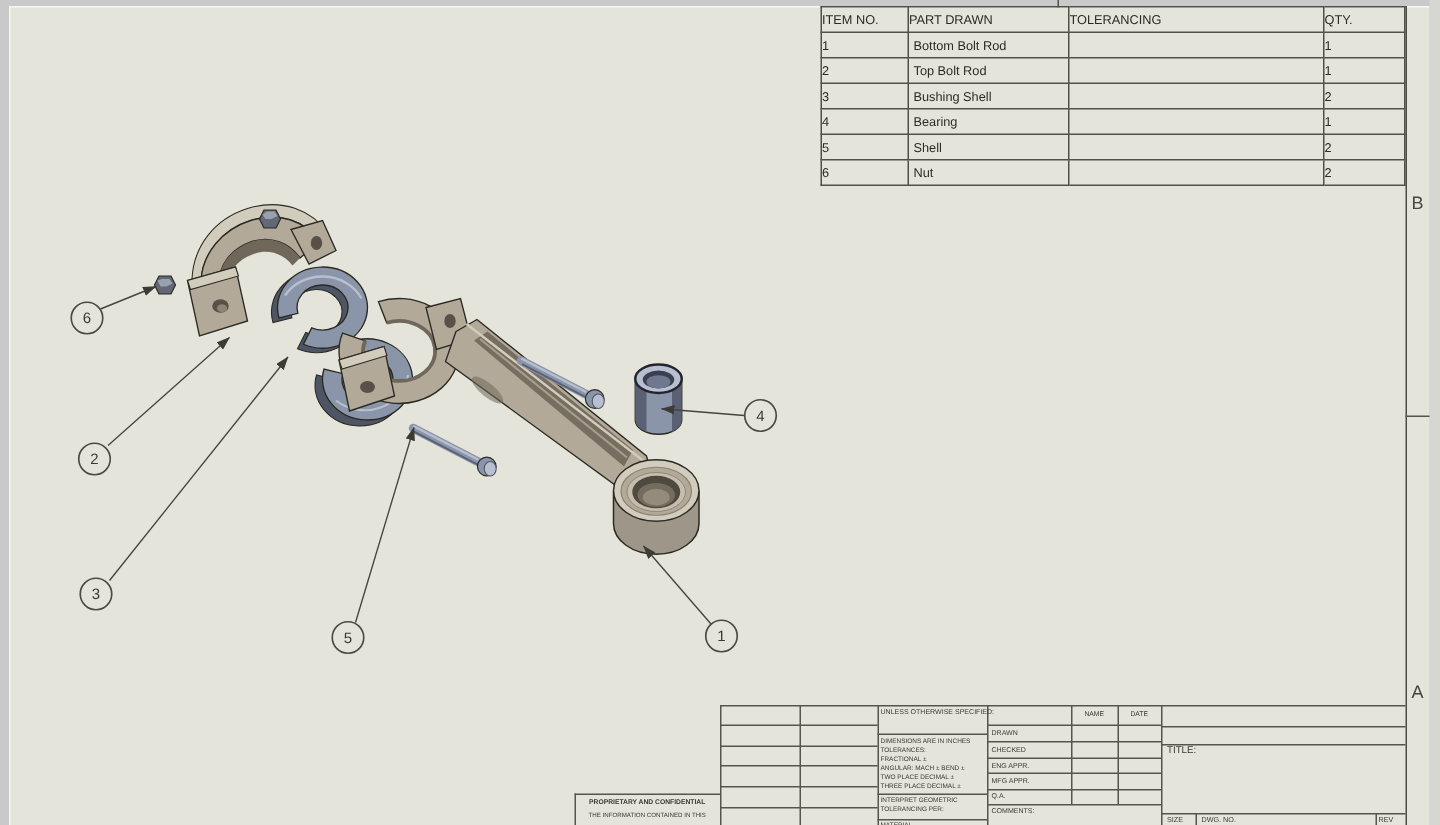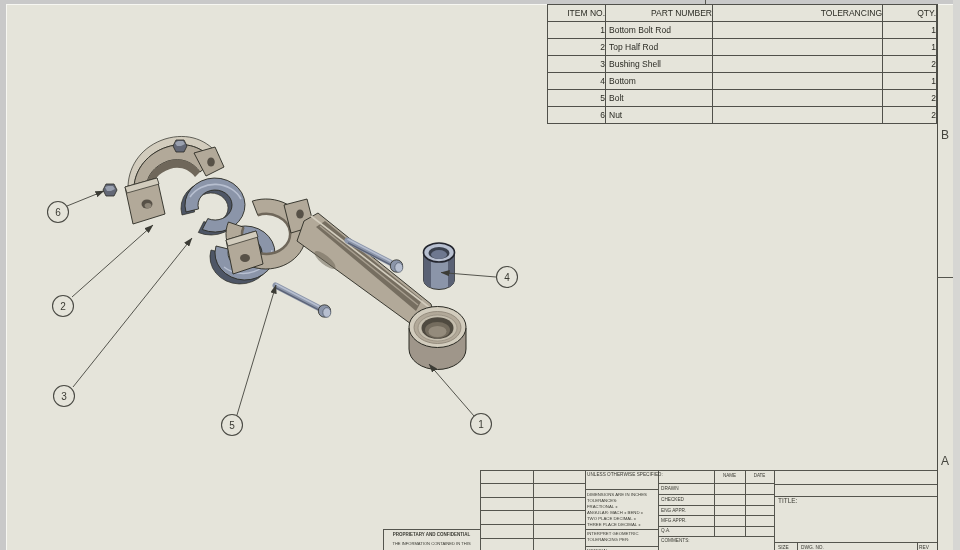--- a/index.html
+++ b/index.html
@@ -15,21 +15,21 @@
   .frame{background:var(--frame,#4c4c45);}
   
   .tiny{position:absolute;transform-origin:0 0;transform:scale(.5);
         white-space:nowrap;line-height:1.15;color:#3a3a33;font-size:8.6px;}
   .tinyc{text-align:center;}
   .zone{position:absolute;font-size:12px;color:#45453e;}
   
   #bom{position:absolute;left:547px;top:4px;border-collapse:collapse;
        table-layout:fixed;font-size:8.5px;color:#2b2b24;}
   #bom td,#bom th{border:1px solid #50504a;padding:0;height:16px;
-       font-weight:normal;text-align:right;overflow:hidden;white-space:nowrap;}
+       font-weight:normal;text-align:left;overflow:hidden;white-space:nowrap;}
   #bom .part{text-align:left;padding-left:3px;}
   #bom{border:1.5px solid #50504a;}
   
   .tanf{fill:var(--tan-face,#b2a999);stroke:var(--outline,#2a2a23);stroke-width:.9;}
   .tanl{fill:var(--tan-light,#d2ccbd);stroke:var(--outline,#2a2a23);stroke-width:.7;}
   .tand{fill:var(--tan-dark,#6f675a);stroke:none;}
   .bluef{fill:var(--blue-face,#8b95a9);stroke:var(--outline,#2a2a23);stroke-width:.9;}
   .blued{fill:var(--blue-dark,#4e5666);stroke:var(--outline,#2a2a23);stroke-width:.7;}
   .leader{stroke:#44443d;stroke-width:.9;fill:none;}
   .balloon{fill:var(--paper,#e5e4da);stroke:#4a4a44;stroke-width:1.1;}
@@ -174,51 +174,51 @@
 <table id="bom">
   <colgroup>
       <col style="width:58px">
       <col style="width:107px">
       <col style="width:170px">
       <col style="width:54px">
     </colgroup>
   <tbody>
       <tr>
     <th>ITEM NO.</th>
-    <th>PART NUMBER</th>
+    <th>PART DRAWN</th>
     <th>TOLERANCING</th>
     <th>QTY.</th>
   </tr>
   <tr>
     <td>1</td>
         <td class="part">Bottom Bolt Rod</td>
         <td></td>
         <td>1</td>
   </tr>
   <tr>
     <td>2</td>
-        <td class="part">Top Half Rod</td>
+        <td class="part">Top Bolt Rod</td>
         <td></td>
         <td>1</td>
   </tr>
   <tr>
     <td>3</td>
         <td class="part">Bushing Shell</td>
         <td></td>
         <td>2</td>
   </tr>
   <tr>
     <td>4</td>
-        <td class="part">Bottom</td>
+        <td class="part">Bearing</td>
         <td></td>
         <td>1</td>
   </tr>
   <tr>
     <td>5</td>
-        <td class="part">Bolt</td>
+        <td class="part">Shell</td>
         <td></td>
         <td>2</td>
   </tr>
   <tr>
     <td>6</td>
         <td class="part">Nut</td>
         <td></td>
         <td>2</td>
   </tr>
 </tbody>

